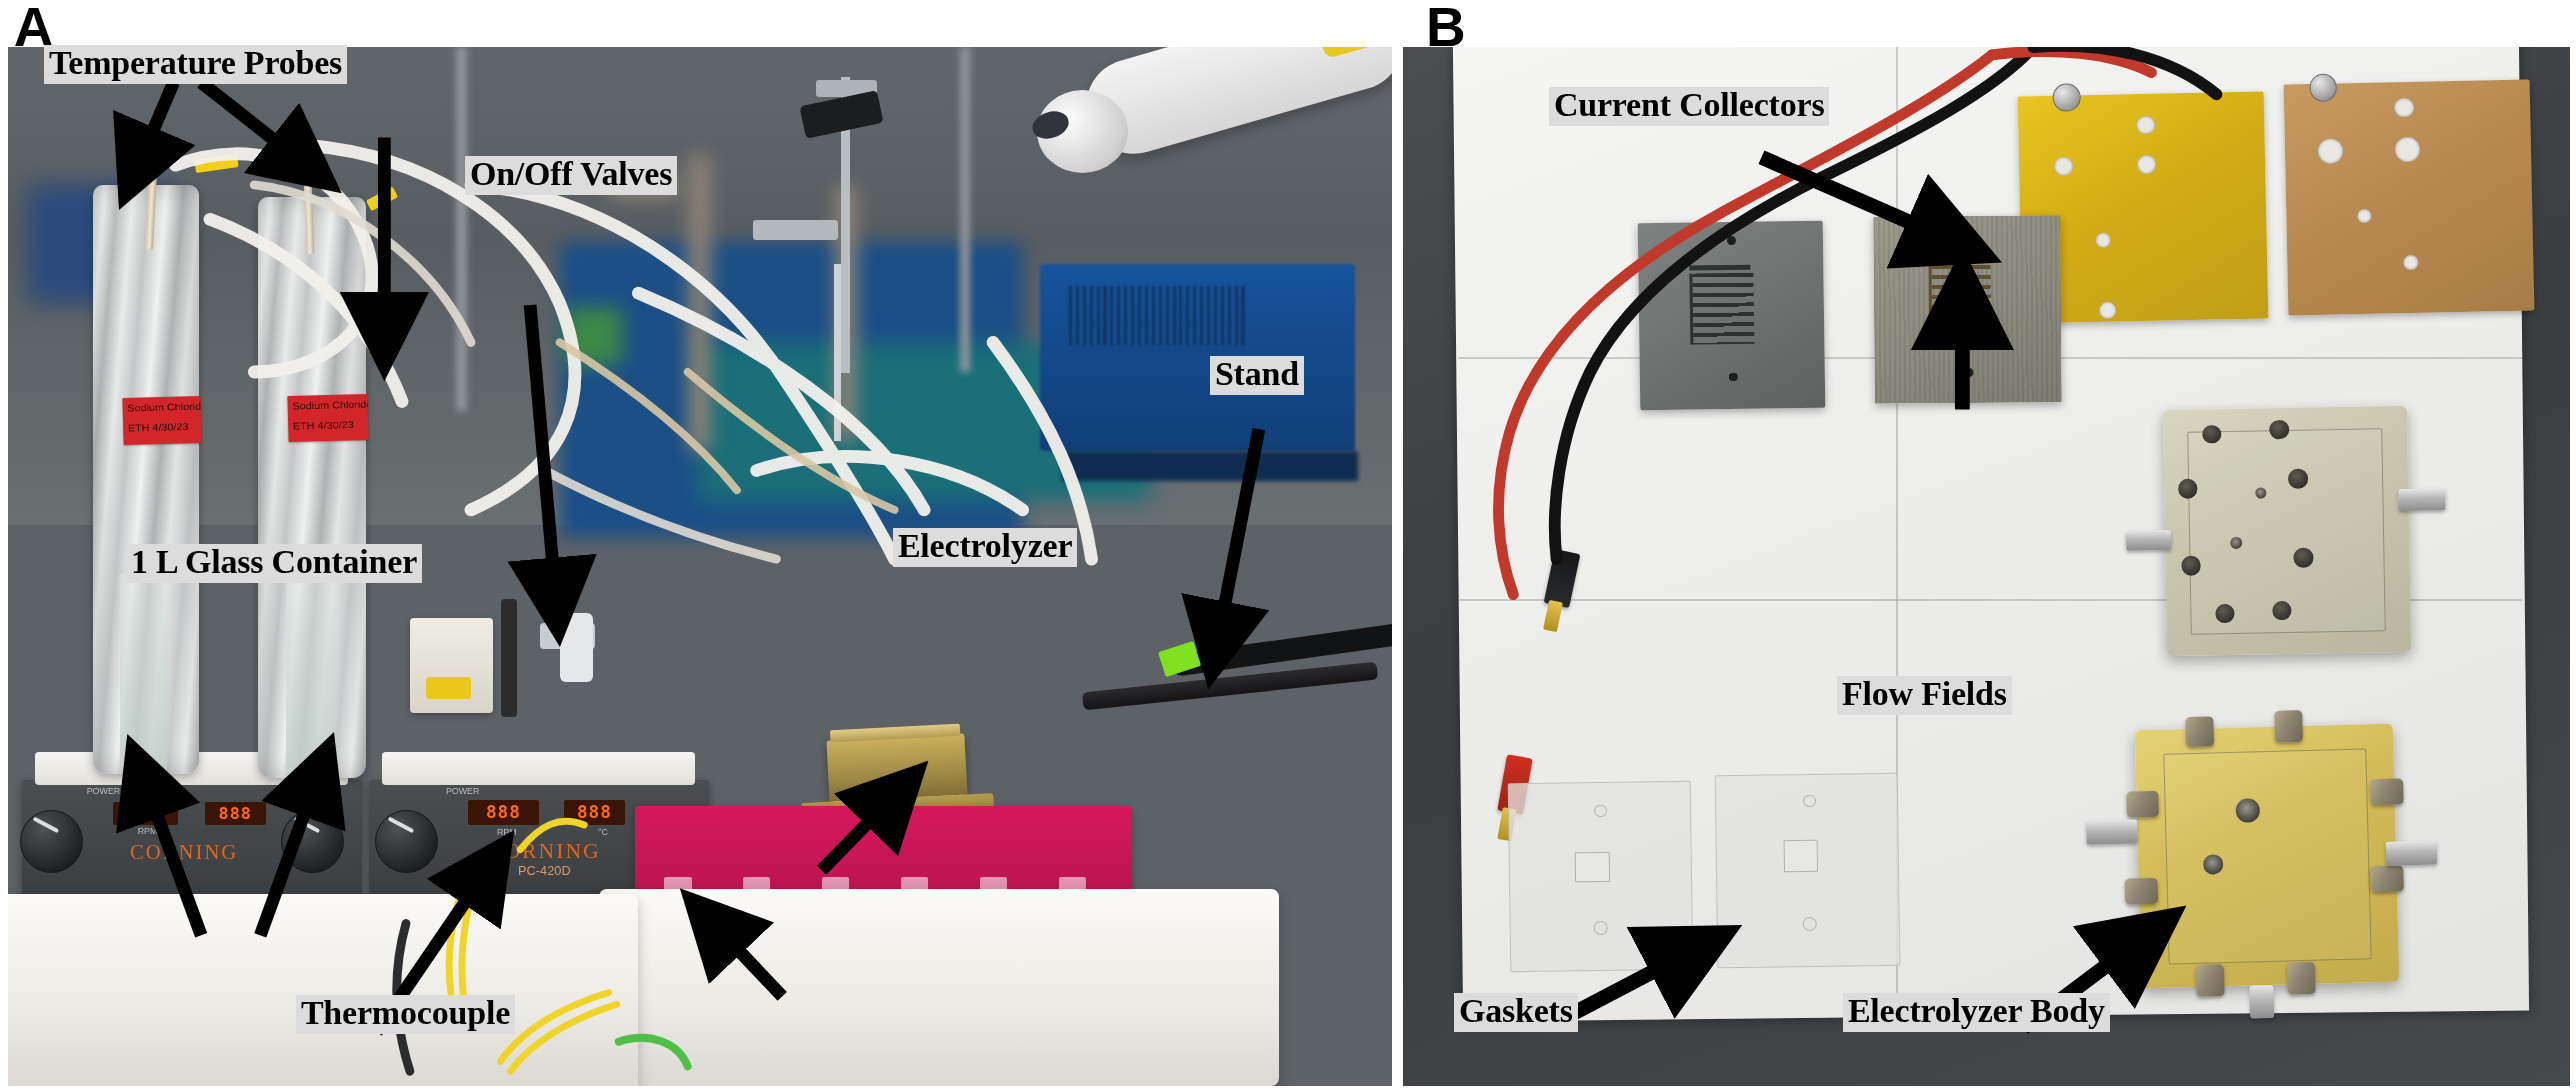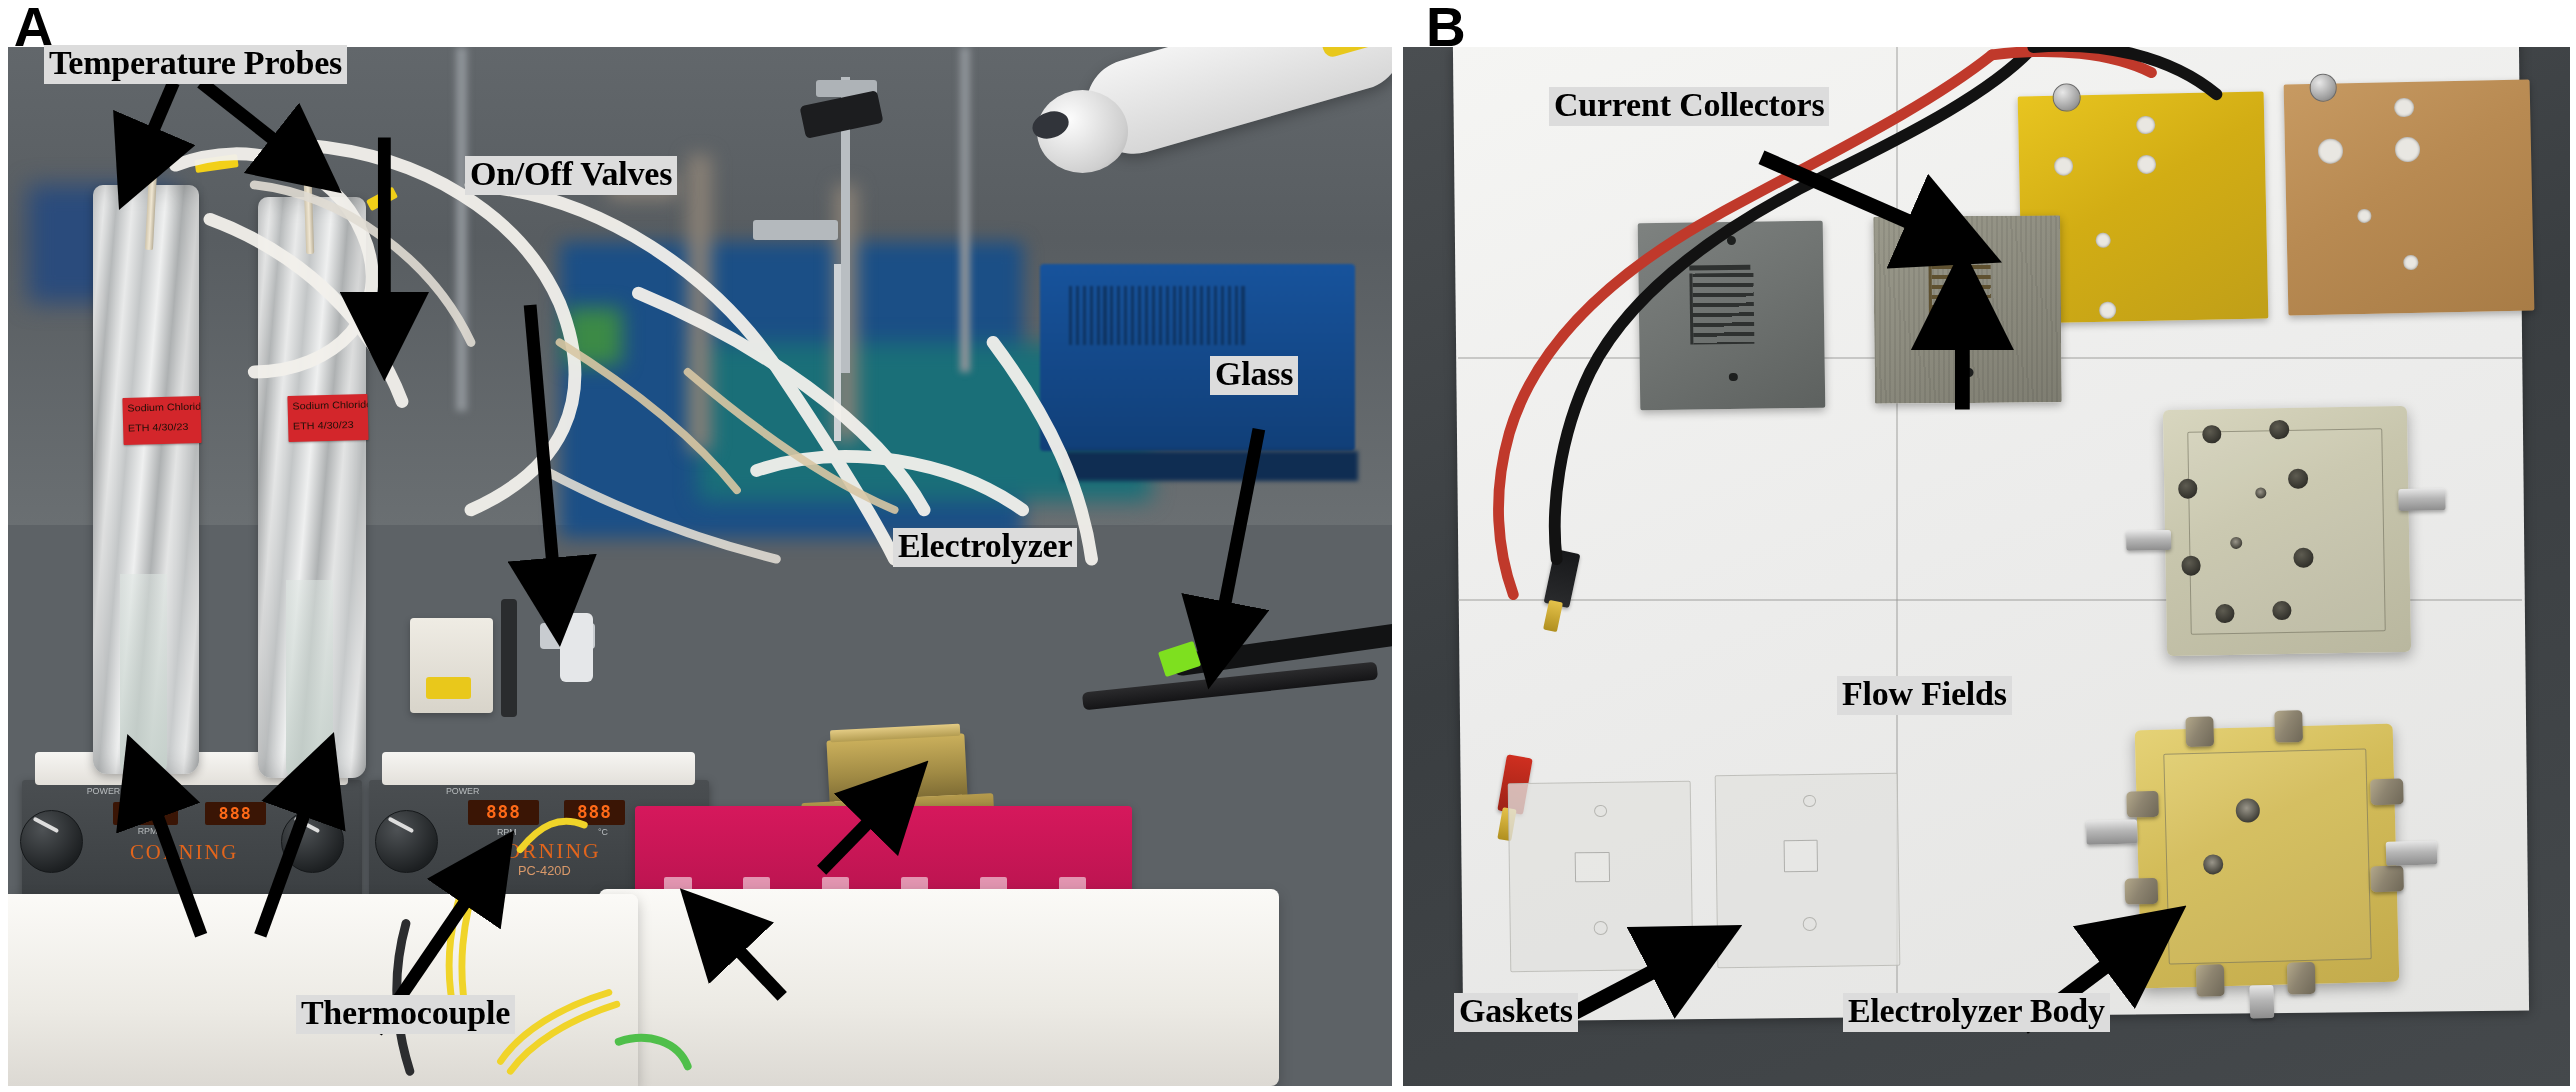--- a/index.html
+++ b/index.html
@@ -645,22 +645,23 @@
       </g>
     </svg>
 
   </div>
 
   <div class="callout" id="lbl-temp-probes" style="left:44px; top:45px; font-size:34px;">Temperature Probes</div>
 
 
   <div class="callout" id="lbl-valves" style="left:465px; top:156px; font-size:34px;">On/Off Valves</div>
 
-  <div class="callout" id="lbl-stand" style="left:1210px; top:356px; font-size:34px;">Glass</div>
-
+  <div class="callout" id="lbl-stand" style="left:1210px; top:356px; font-size:34px;">Stand</div>
+
+  <div class="callout" id="lbl-glass" style="left:126px; top:544px; font-size:34px;">1 L Glass Container</div>
 
   <div class="callout" id="lbl-thermocouple" style="left:296px; top:995px; font-size:34px;">Thermocouple</div>
 
   <div class="callout" id="lbl-electrolyzer" style="left:893px; top:528px; font-size:34px;">Electrolyzer</div>
 
 
   <div class="panel" id="panel-b">
 
     <div class="b-table"></div>
 

